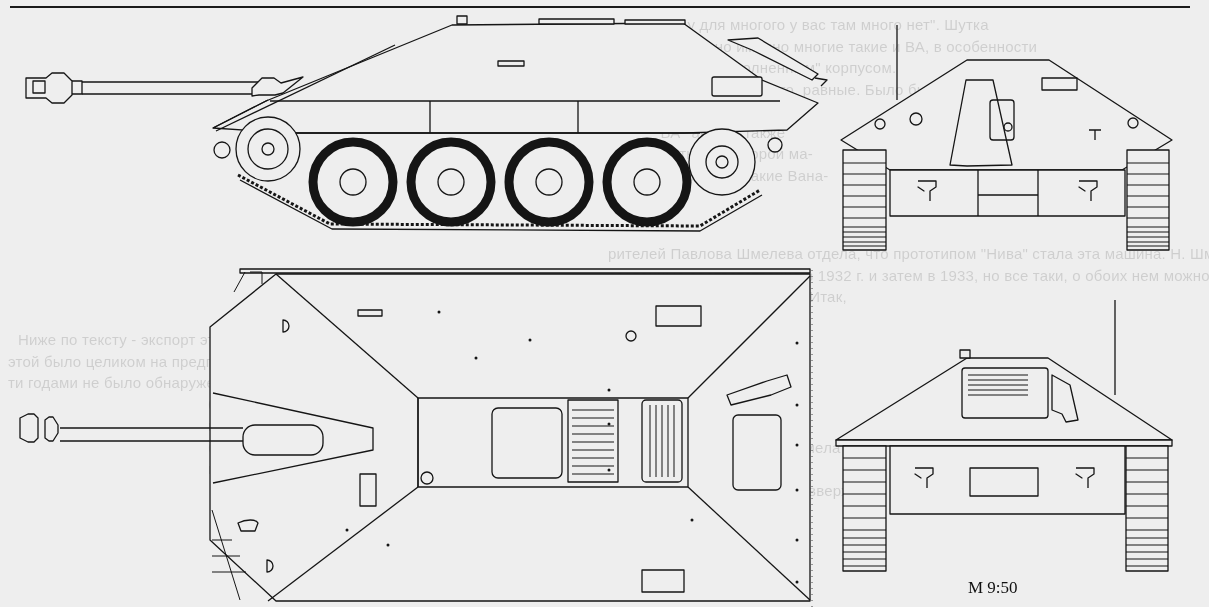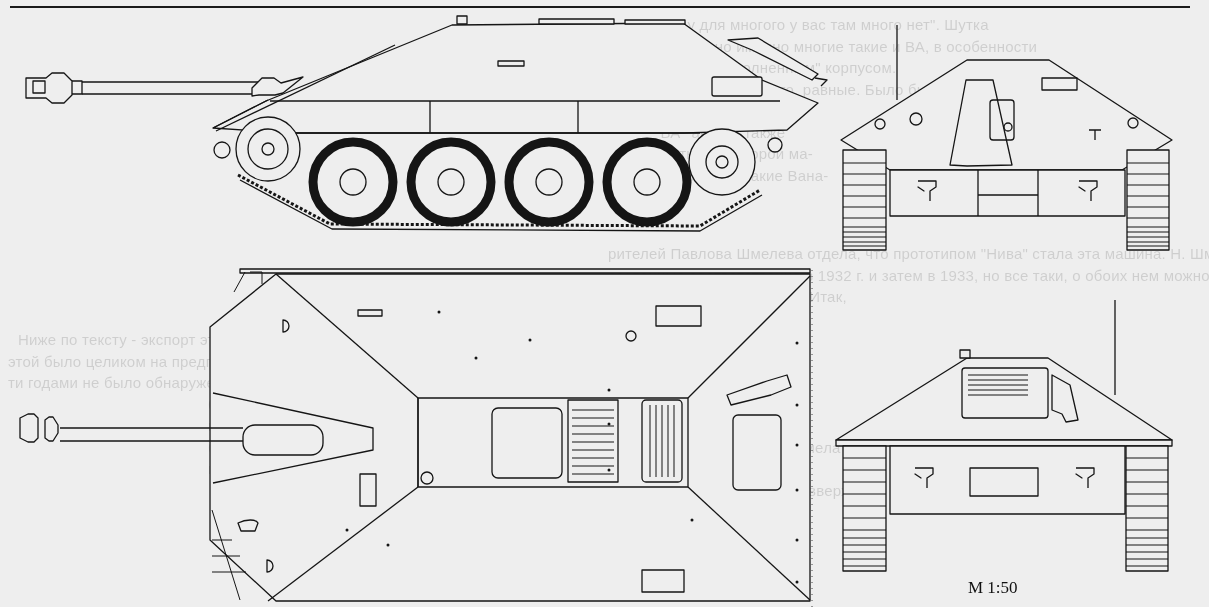--- a/index.html
+++ b/index.html
@@ -205,14 +205,14 @@
       <g>
         <rect x="843" y="446" width="43" height="125" fill="#eee"></rect>
         <rect x="1126" y="446" width="42" height="125" fill="#eee"></rect>
         <path d="M843,458h43M843,470h43M843,482h43M843,494h43M843,506h43M843,518h43M843,530h43M843,538h43M843,545h43M843,552h43M843,559h43M843,566h43" stroke-width="1"></path>
         <path d="M1126,458h42M1126,470h42M1126,482h42M1126,494h42M1126,506h42M1126,518h42M1126,530h42M1126,538h42M1126,545h42M1126,552h42M1126,559h42M1126,566h42" stroke-width="1"></path>
       </g>
       <line x1="812" y1="270" x2="812" y2="607" stroke-width="0.8" stroke-dasharray="1 5"></line>
     </g>
   </svg>
 
-  <div class="scale">M 1:50</div>
+  <div class="scale">M 9:50</div>
 </div>
 
 </body></html>

